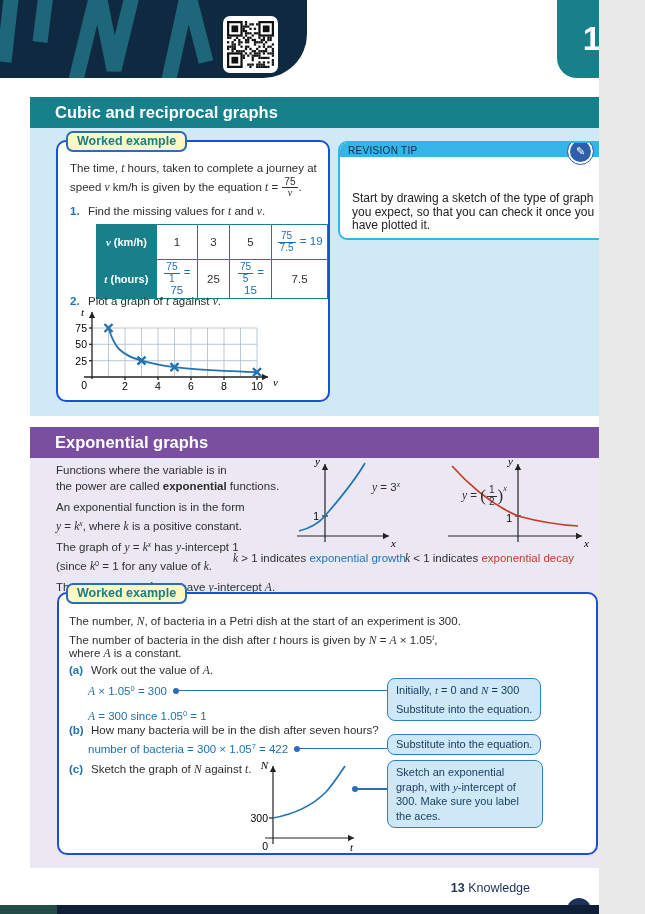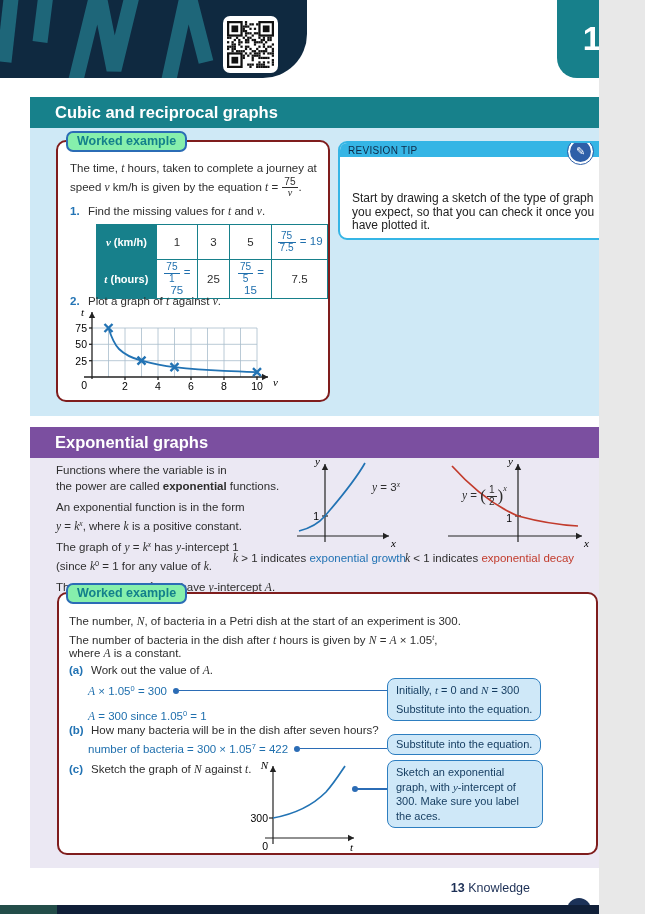--- a/index.html
+++ b/index.html
@@ -14,22 +14,22 @@
            border-radius:0 0 0 20px;color:#fff;font-weight:bold;font-size:33px;
            display:flex;align-items:center;justify-content:center;}
   
   .banner{position:absolute;left:30px;width:615px;height:31px;line-height:31px;color:#fff;
           font-weight:bold;font-size:16.5px;padding-left:25px;box-sizing:border-box;}
   .banner.teal{top:97px;background:#17818b;}
   .banner.purple{top:427px;background:#7b4fa0;}
   .sec1{position:absolute;left:30px;top:128px;width:615px;height:288px;background:#cfe9f6;}
   .sec2{position:absolute;left:30px;top:458px;width:615px;height:410px;background:#ebe8f3;}
   
-  .webox{position:absolute;background:#fff;border:2px solid #7f1d1d;border-radius:10px;box-sizing:border-box;}
-  .tab{position:absolute;background:#86efac;border:2px solid #2b6cb5;border-radius:7px;
+  .webox{position:absolute;background:#fff;border:2px solid #1d4ed8;border-radius:10px;box-sizing:border-box;}
+  .tab{position:absolute;background:#fef9c3;border:2px solid #2b6cb5;border-radius:7px;
        color:#13808b;font-weight:bold;font-size:12.5px;padding:1px 9px 2px;z-index:5;}
   .tline{position:absolute;line-height:15.5px;}
   .qline{position:absolute;display:flex;line-height:15.5px;}
   .qnum{color:#2273b4;font-weight:bold;flex:0 0 18px;}
   .qnum.wide{flex:0 0 22px;}
   
   .v{font-family:"Liberation Serif",serif;font-style:italic;}
   .b{font-weight:bold;}
   .sup{font-size:7.5px;vertical-align:4px;}
   .supx{font-size:8px;vertical-align:8px;}

